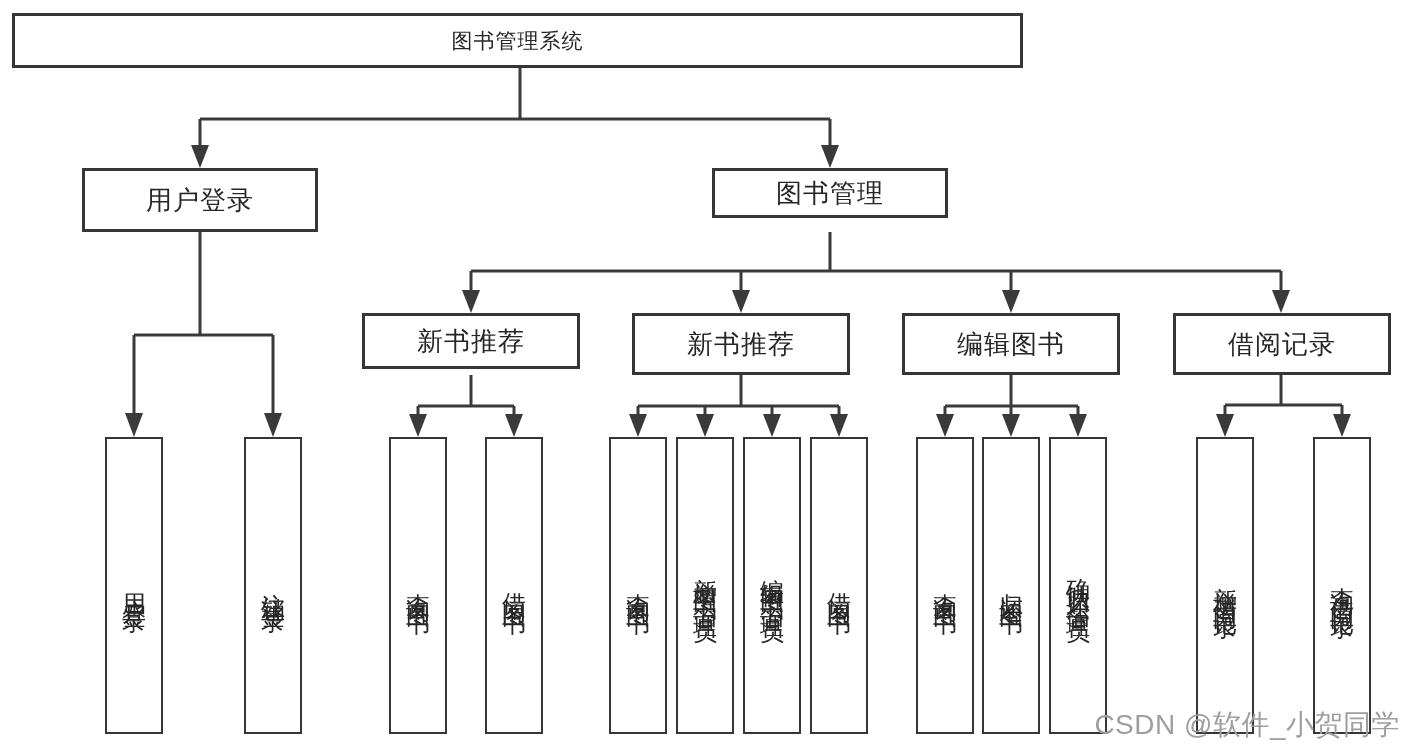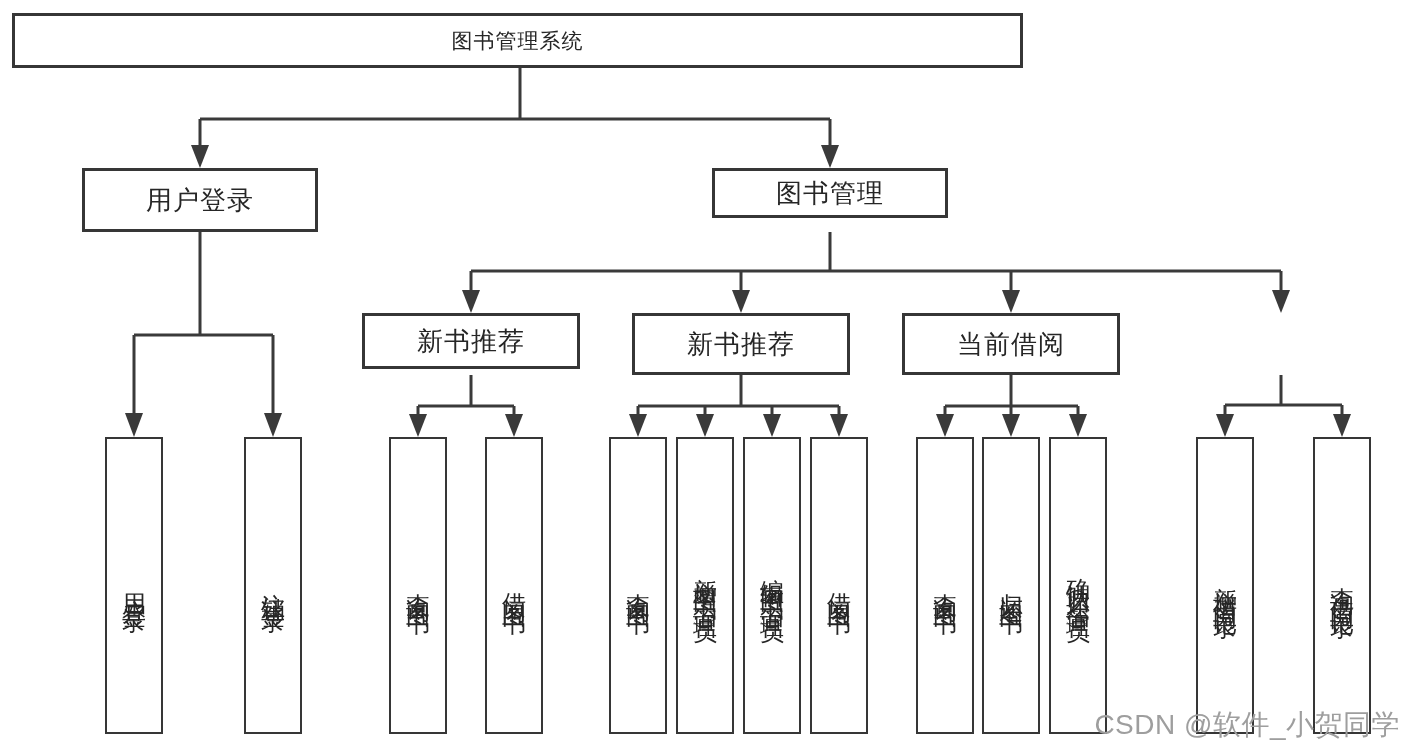--- a/index.html
+++ b/index.html
@@ -90,21 +90,24 @@
     <span>图书管理</span>
   </div>
 
   <div class="box h-box" style="left:362px; top:313px; width:218px; height:56px;justify-content:center;">
     <span>新书推荐</span>
   </div>
   <div class="box h-box" style="left:632px; top:313px; width:218px; height:62px;">
     <span>新书推荐</span>
   </div>
   <div class="box h-box" style="left:902px; top:313px; width:218px; height:62px;">
-    <span>当前借阅</span>
+    <span>编辑图书</span>
+  </div>
+  <div class="box h-box" style="left:1173px; top:313px; width:218px; height:62px;">
+    <span>借阅记录</span>
   </div>
 
   <div class="box v-box" style="left:105px; top:437px; width:58px; height:297px;">
     <span class="vtext">用户登录</span>
   </div>
   <div class="box v-box" style="left:244px; top:437px; width:58px; height:297px;">
     <span class="vtext">注销登录</span>
   </div>
 
   <div class="box v-box" style="left:389px; top:437px; width:58px; height:297px;">

